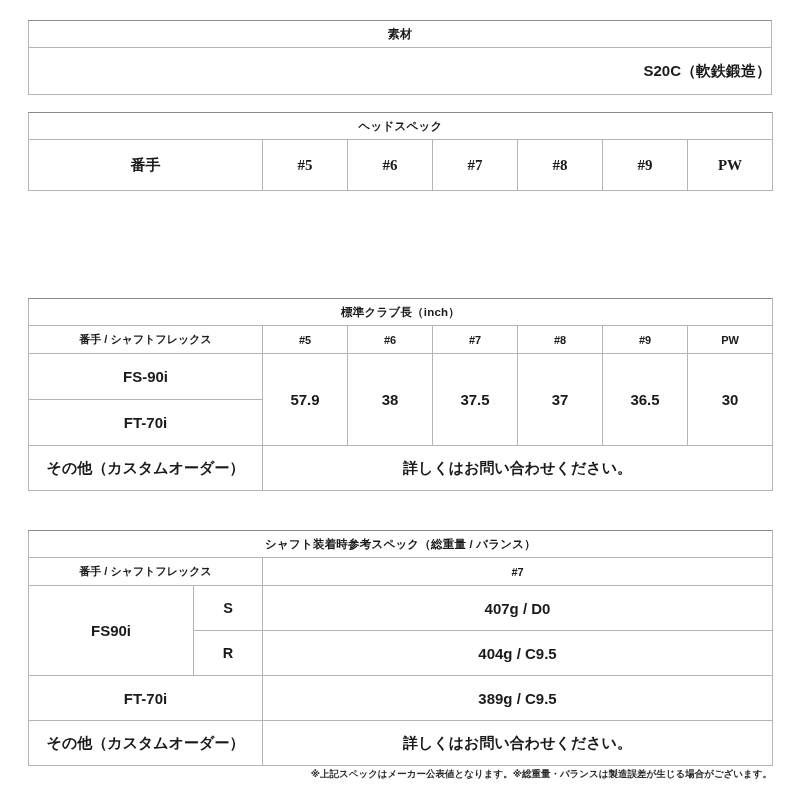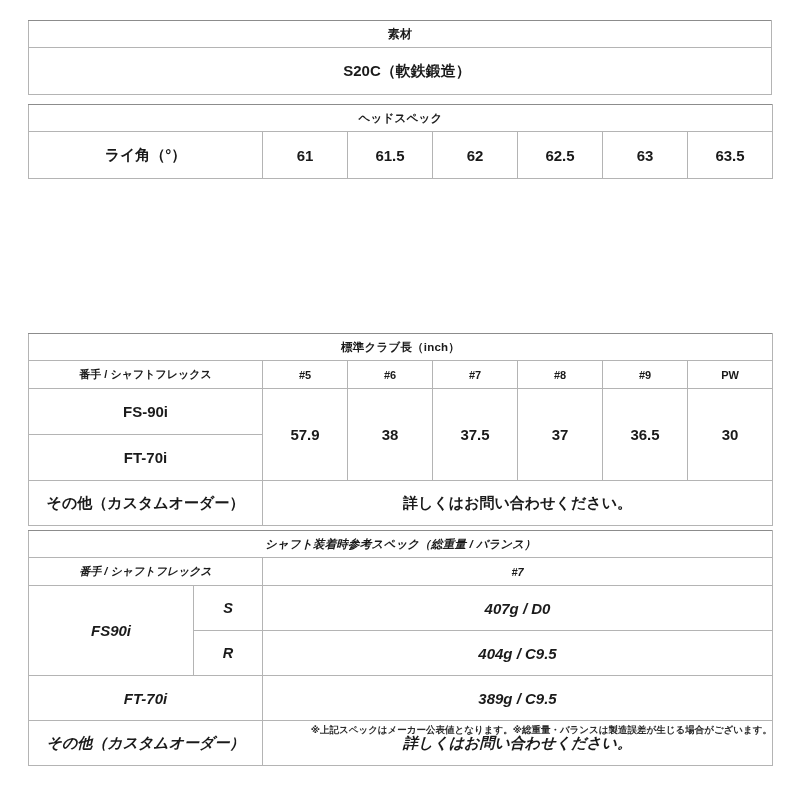--- a/index.html
+++ b/index.html
@@ -63,49 +63,49 @@
     font-size: 15px;
   }
   .small-val {
     font-size: 14.5px;
   }
 
   
   #table-material { top: 20px; }
   #table-material .matvalue {
     height: 46px;
-    text-align: center;
+    text-align: right;
     padding-left: 14px;
     font-size: 15px;
   }
 
   
-  #table-head-spec { top: 104px; }
+  #table-head-spec { top: 112px; font-family: Liberation Serif, serif; }
   #table-head-spec tr.data-row td { height: 46px; }
   #table-head-spec tr.first-row td { height: 50px; }
 
   
-  #table-club-length { top: 333px; }
+  #table-club-length { top: 298px; }
   #table-club-length tr.flex-row td { height: 45px; text-align: center; }
   #table-club-length tr.other-row td { height: 44px; }
   #table-club-length .merged-note {
     font-size: 15px;
   }
 
   
-  #table-shaft-spec { top: 530px; font-style: italic; }
+  #table-shaft-spec { top: 530px; }
   #table-shaft-spec tr.sr-row td { height: 44px; }
   #table-shaft-spec tr.ft-row td { height: 44px; }
   #table-shaft-spec tr.other-row td { height: 44px; }
 
   .footnote {
     position: absolute;
     left: 28px;
     width: 744px;
-    top: 724px;
+    top: 768px;
     text-align: right;
     font-size: 9.5px;
     font-weight: bold;
     color: #2b2b2b;
     letter-spacing: 0px;
   }
 </style>
 </head>
 <body>
 
@@ -129,28 +129,28 @@
         <col style="width:85px">
         <col style="width:85px">
       <col style="width:85px">
         <col style="width:85px">
         <col style="width:85px">
     </colgroup>
     <tbody>
       <tr>
         <td class="band" colspan="7">ヘッドスペック</td>
       </tr>
-      <tr class="data-row">
-        <td class="rowlabel">ライ角（°）</td>
-        <td class="cellvalue">61</td>
-        <td class="cellvalue">61.5</td>
-        <td class="cellvalue">62</td>
-        <td class="cellvalue">62.5</td>
-        <td class="cellvalue">63</td>
-        <td class="cellvalue">63.5</td>
+      <tr class="first-row">
+        <td class="rowlabel">番手</td>
+        <td class="cellvalue">#5</td>
+        <td class="cellvalue">#6</td>
+        <td class="cellvalue">#7</td>
+        <td class="cellvalue">#8</td>
+        <td class="cellvalue">#9</td>
+        <td class="cellvalue">PW</td>
       </tr>
     </tbody>
   </table>
 
   <table class="spec-table" id="table-club-length">
     <colgroup>
       <col style="width:234px">
       <col style="width:85px">
         <col style="width:85px">
         <col style="width:85px">

